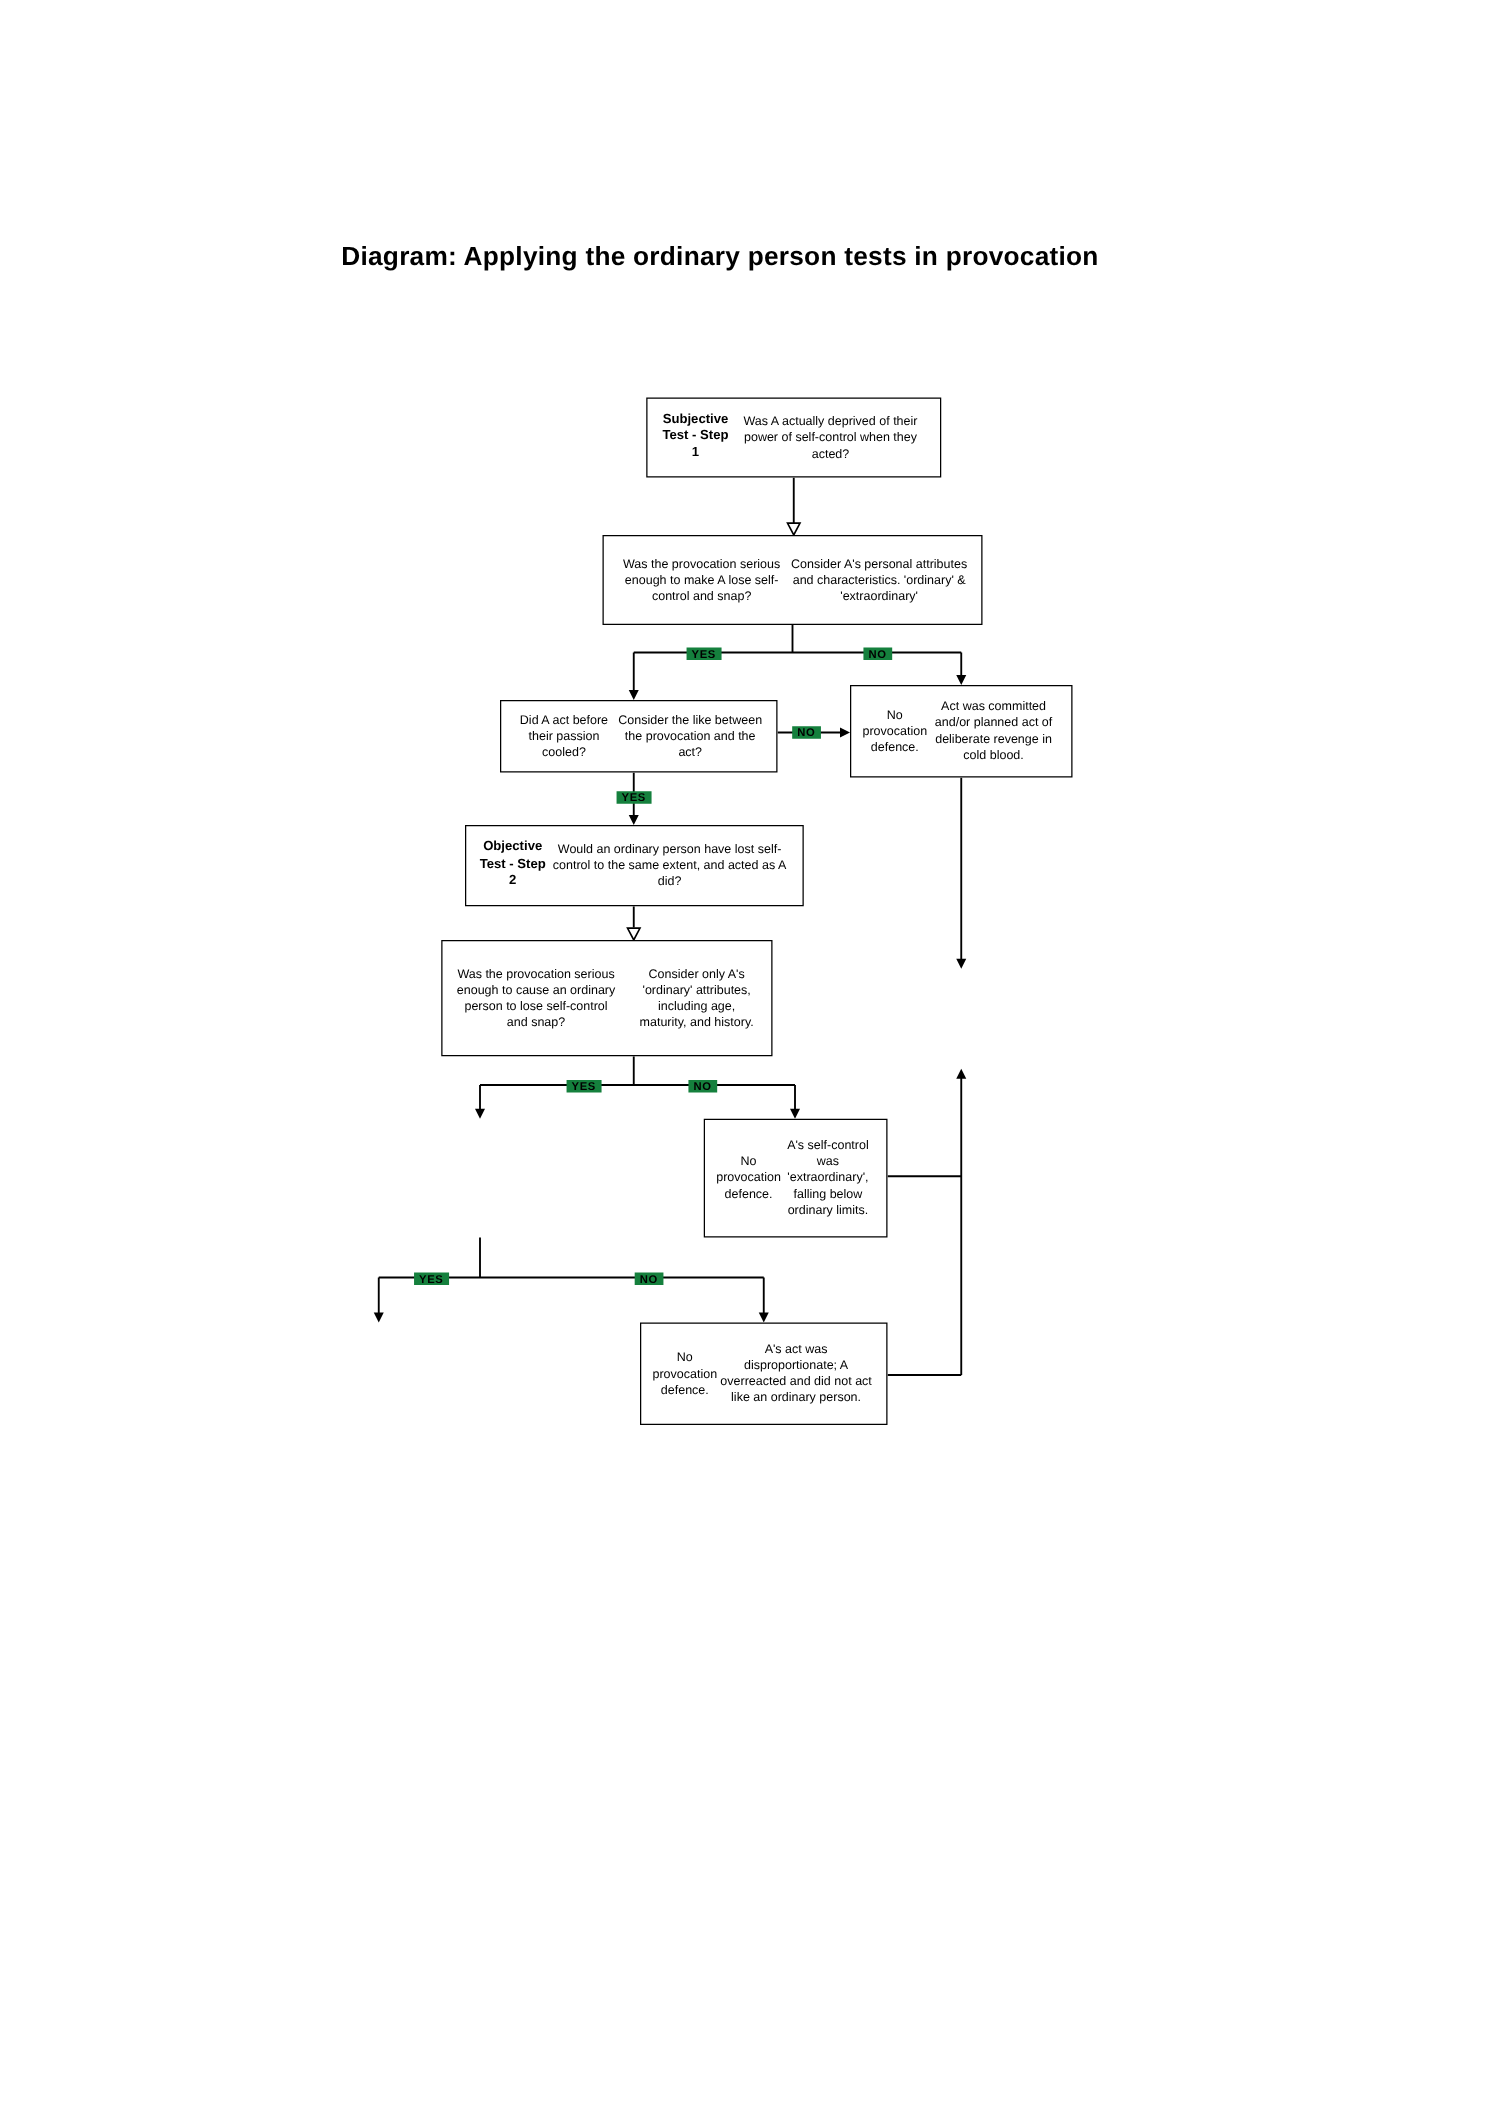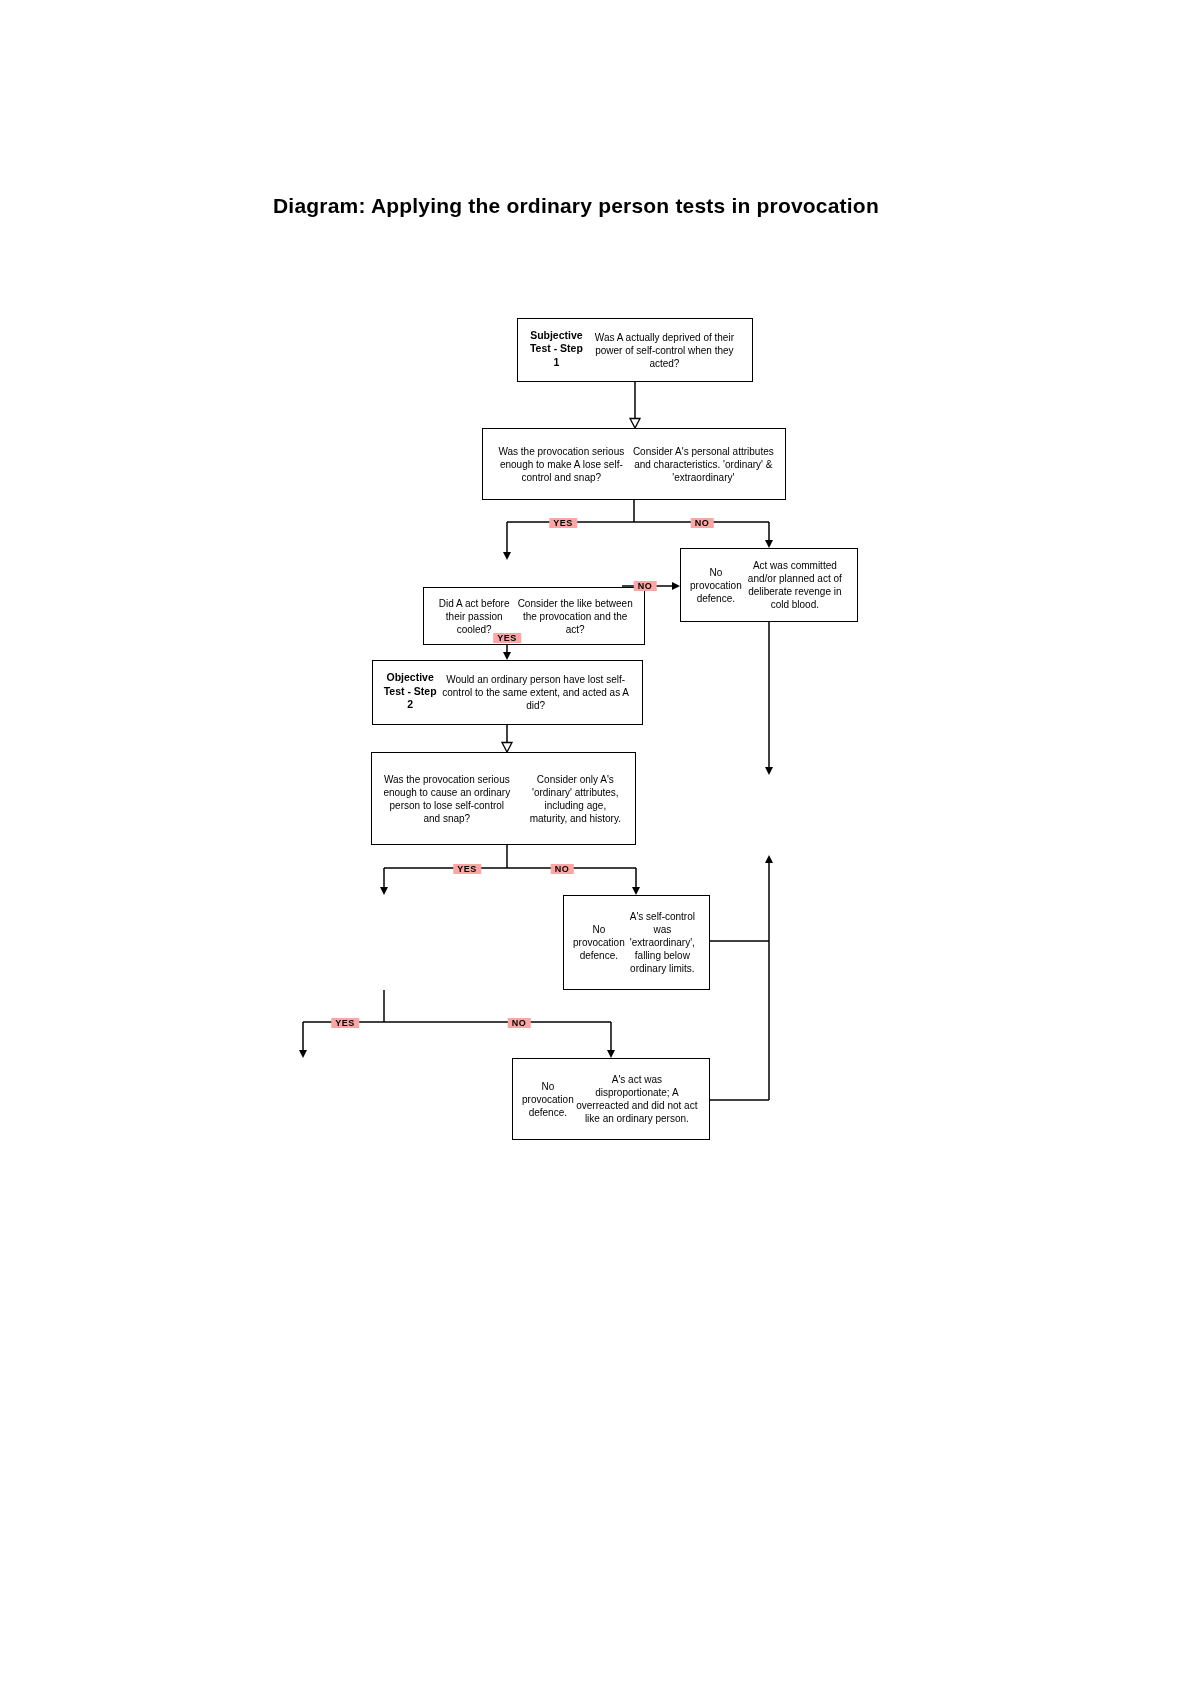--- a/index.html
+++ b/index.html
@@ -43,21 +43,21 @@
   .node .node-heading {
     font-weight: bold;
     font-size: 10.5px;
     margin: 2px 0 4px 0;
   }
   .node p { margin: 4px 0; }
   .node.bold-node { font-weight: bold; padding: 4px 12px; }
   .edge-label {
     position: absolute;
     transform: translate(-50%, -50%);
-    background: #fca5a5;
+    background: #15803d;
     padding: 0 4px;
     font-size: 9px;
     font-weight: bold;
     letter-spacing: 0.5px;
     z-index: 3;
   }
 </style>
 </head>
 <body>
 
@@ -107,36 +107,36 @@
   <div class="node" style="left:517px; top:318px; width:236px; height:64px;">
     <div class="node-heading">Subjective Test - Step 1</div>
     <p>Was A actually deprived of their power of self-control when they acted?</p>
   </div>
 
   <div class="node" style="left:482px; top:428px; width:304px; height:72px;">
     <p>Was the provocation serious enough to make A lose self-control and snap?</p>
     <p>Consider A's personal attributes and characteristics. 'ordinary' &amp; 'extraordinary'</p>
   </div>
 
-  <div class="node" style="left:400px; top:587px; width:222px; height:58px;margin-left:23px;">
+  <div class="node" style="left:400px; top:560px; width:222px; height:58px;">
     <p>Did A act before their passion cooled?</p>
     <p>Consider the like between the provocation and the act?</p>
   </div>
 
   <div class="node" style="left:680px; top:548px; width:178px; height:74px;">
     <p>No provocation defence.</p>
     <p>Act was committed and/or planned act of deliberate revenge in cold blood.</p>
   </div>
 
   <div class="node" style="left:372px; top:660px; width:271px; height:65px;">
     <div class="node-heading">Objective Test - Step 2</div>
     <p>Would an ordinary person have lost self-control to the same extent, and acted as A did?</p>
   </div>
 
-  <div class="node" style="left:371px; top:752px; width:265px; height:93px;gap:12px;">
+  <div class="node" style="left:353px; top:752px; width:265px; height:93px;gap:12px;">
     <p>Was the provocation serious enough to cause an ordinary person to lose self-control and snap?</p>
     <p>Consider only A's 'ordinary' attributes, including age, maturity, and history.</p>
   </div>
 
 
 
   <div class="node" style="left:563px; top:895px; width:147px; height:95px;">
     <p>No provocation defence.</p>
     <p>A's self-control was 'extraordinary', falling below ordinary limits.</p>
   </div>

